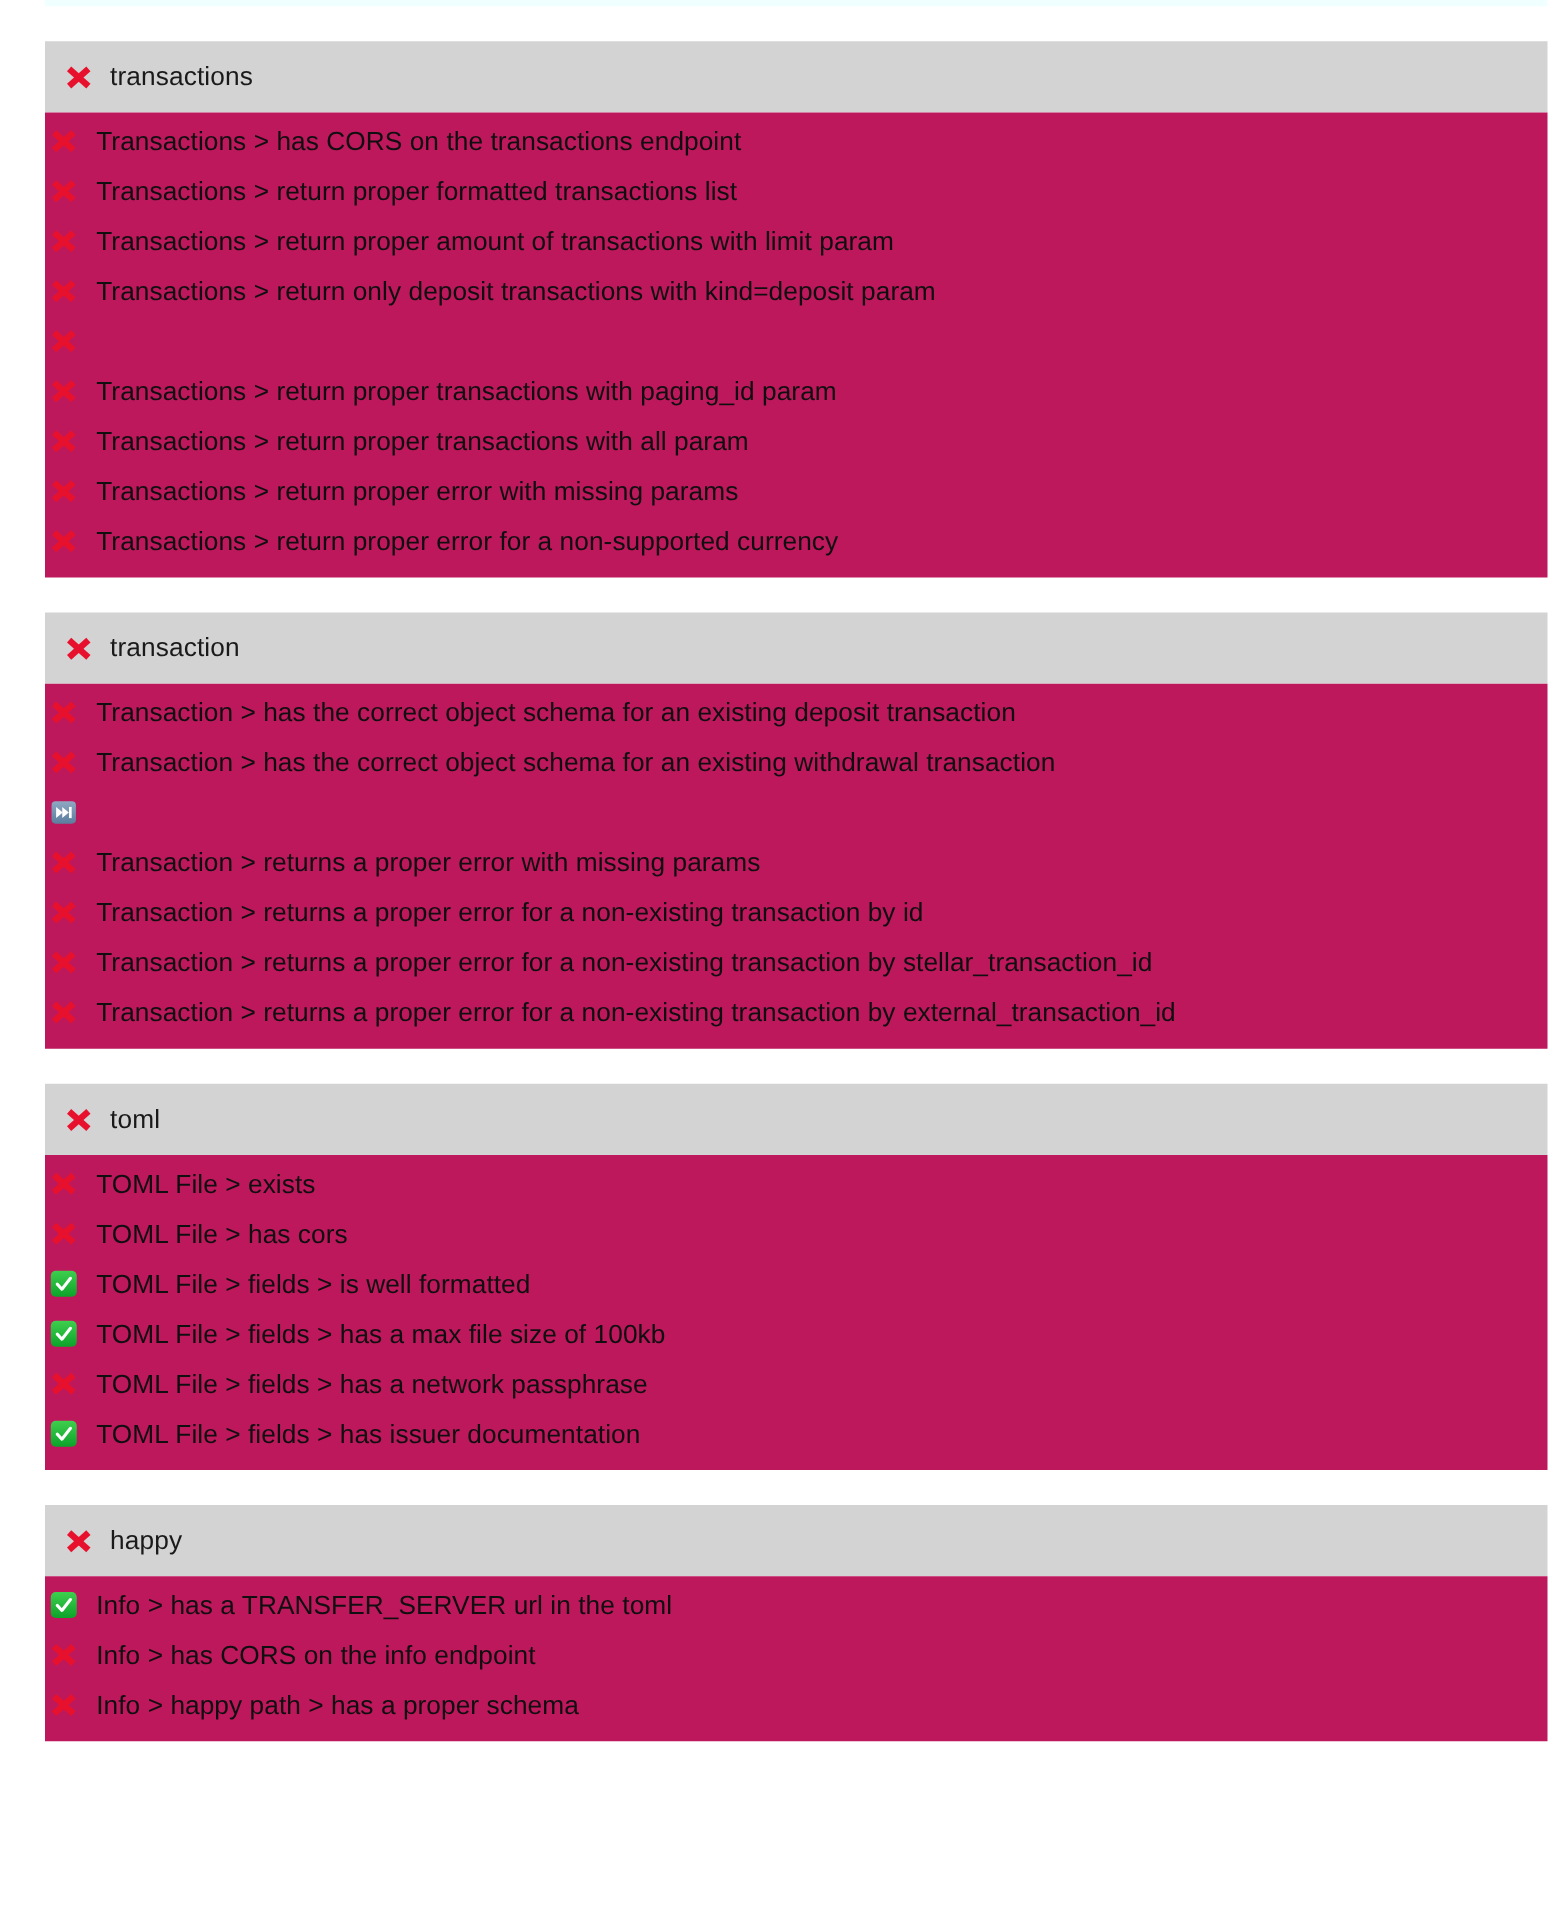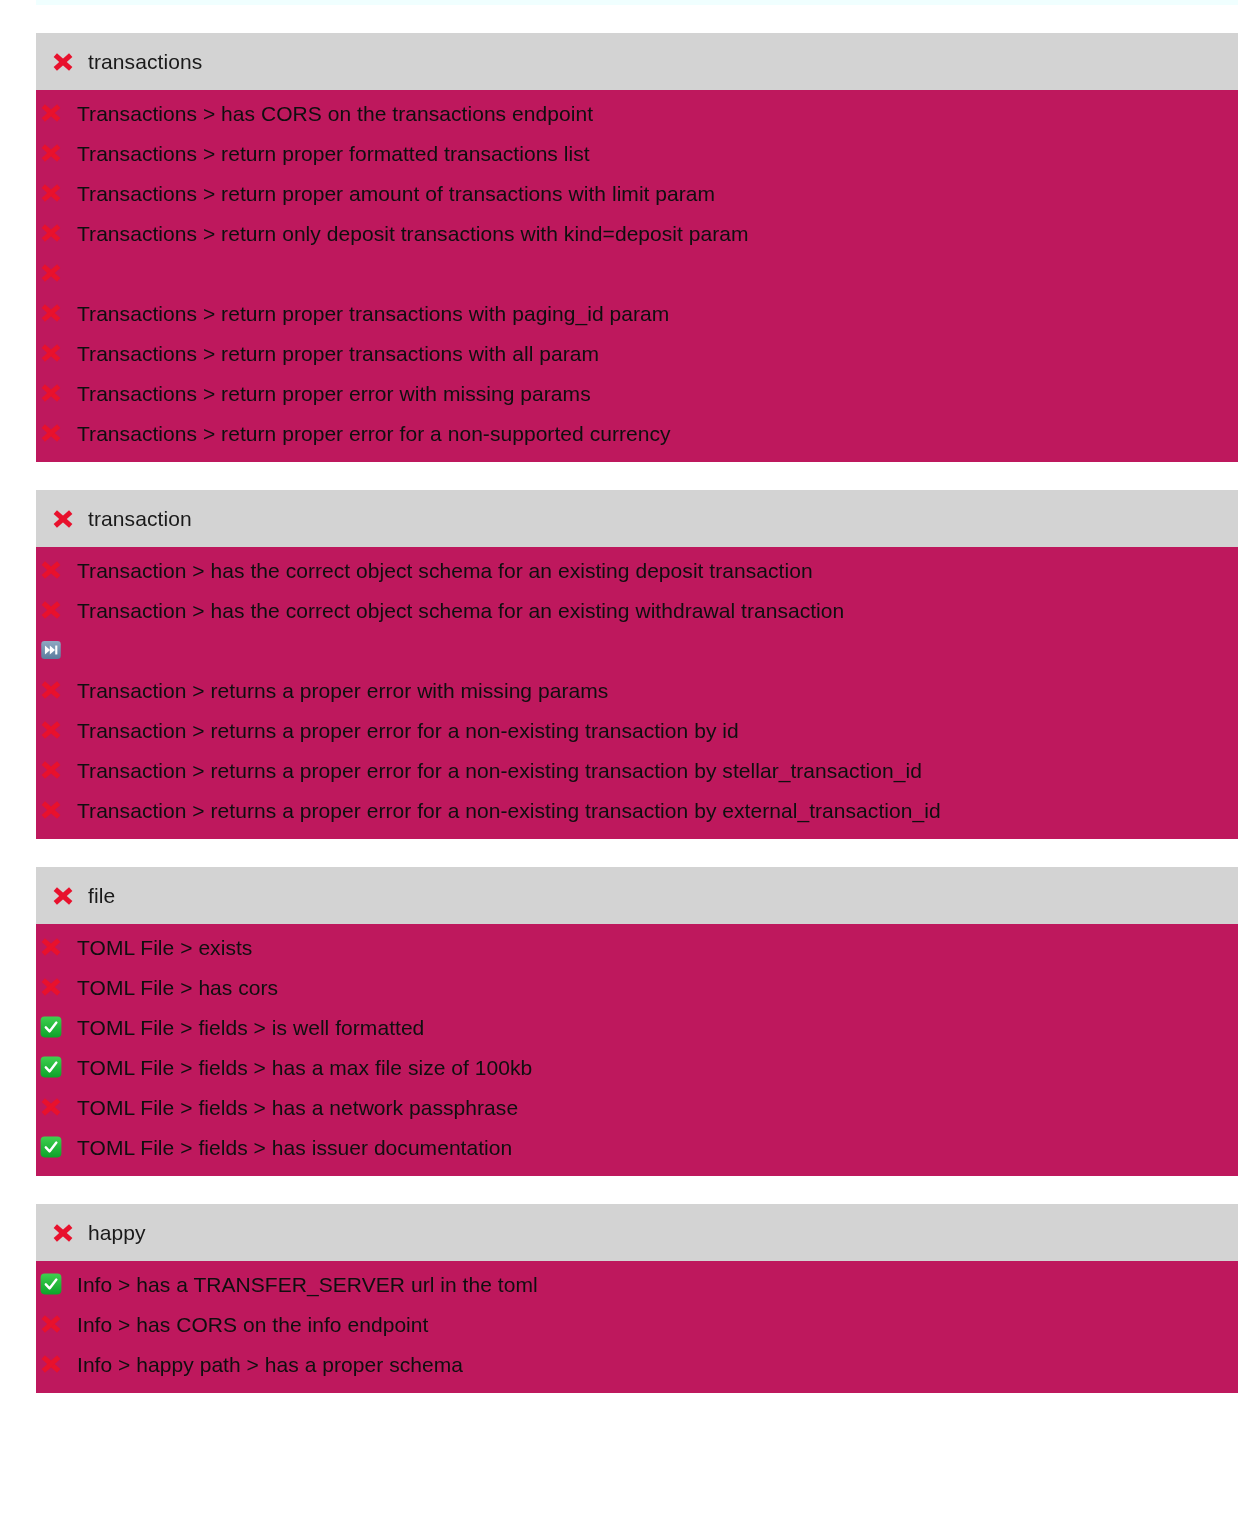--- a/index.html
+++ b/index.html
@@ -283,21 +283,21 @@
         </div>
       </div>
       <div class="section">
         <div class="section-header">
           <span class="icon"><svg viewBox="0 0 32 32" width="26" height="26">
               <g stroke="#e8112d" stroke-width="6.2" stroke-linecap="butt">
                 <line x1="6.5" y1="7.5" x2="25.5" y2="24.5"></line>
                 <line x1="25.5" y1="7.5" x2="6.5" y2="24.5"></line>
               </g>
             </svg></span>
-          <span class="section-title">file</span>
+          <span class="section-title">toml</span>
         </div>
         <div class="section-body">
           <div class="test-row">
             <span class="icon"><svg viewBox="0 0 32 32" width="26" height="26">
                 <g stroke="#e8112d" stroke-width="6.2" stroke-linecap="butt">
                   <line x1="6.5" y1="7.5" x2="25.5" y2="24.5"></line>
                   <line x1="25.5" y1="7.5" x2="6.5" y2="24.5"></line>
                 </g>
               </svg></span>
             <span class="test-label">TOML File &gt; exists</span>

